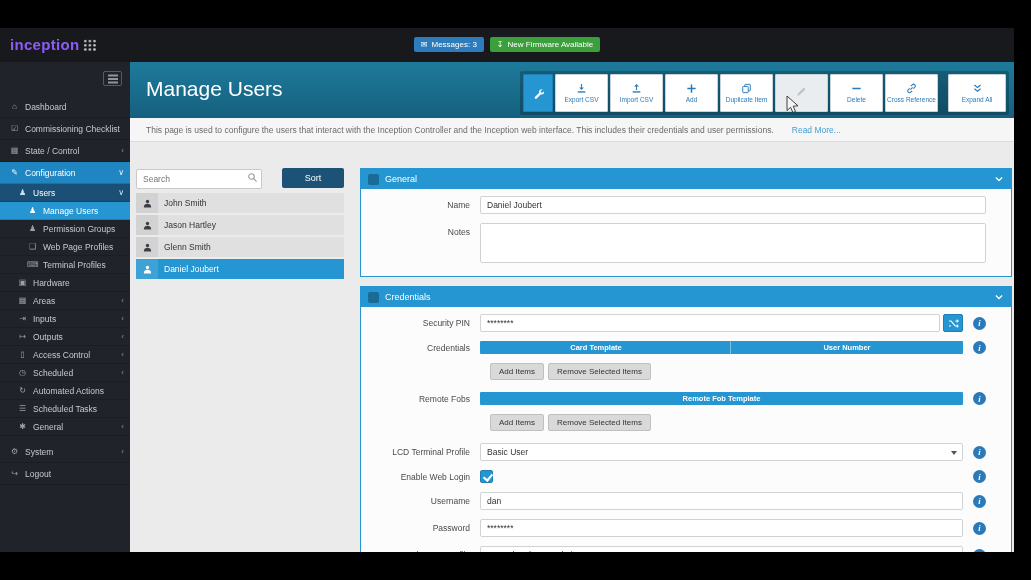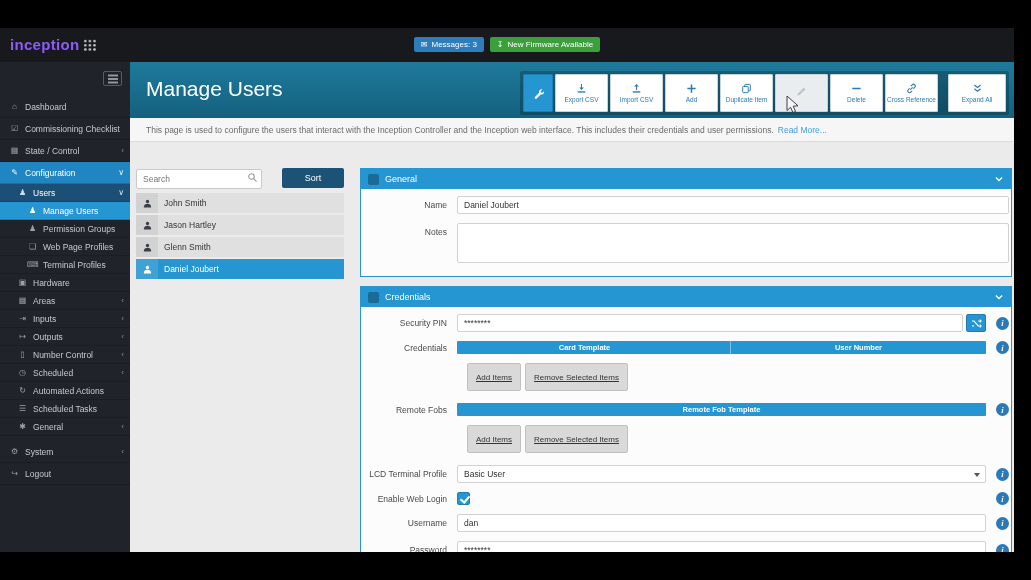--- a/index.html
+++ b/index.html
@@ -42,21 +42,21 @@
 
   .toolbar { position:absolute; top:9px; right:5px; background:rgba(0,0,0,.22); border-radius:2px; display:flex; align-items:center; padding:3px; gap:2px; }
   .tb { width:53px; height:38px; background:#fff; border:1px solid #c9d2d8; border-radius:1px; display:flex; flex-direction:column; align-items:center; justify-content:center; gap:3px; color:#2a7ab9; font-family:inherit; cursor:pointer; }
   .tb svg { width:11px; height:11px; display:block; }
   .tb .tlab { font-size:6.5px; line-height:1; color:#2a7ab9; white-space:nowrap; }
   .tb.wrench { width:30px; background:#2596d1; border-color:#1d7fb4; color:#fff; }
   .tb.disabled { background:#e9edf0; color:#b9c4cc; }
   .tb.disabled .tlab { color:#b9c4cc; }
   .tb.expand { margin-left:8px; width:58px; }
 
-  .page-desc { height:24px; background:#f6f6f6; border-bottom:1px solid #dcdcdc; display:flex; align-items:center; padding-left:16px; font-size:8.5px; color:#6b6b6b; gap:4px; }
+  .page-desc { height:24px; background:#f6f6f6; border-bottom:1px solid #dcdcdc; display:flex; align-items:center; padding-left:16px; font-size:8.5px; color:#6b6b6b; gap:18px; }
   .read-more { color:#3f9fd8; cursor:pointer; }
 
   
   .user-panel { position:absolute; left:6px; top:106px; width:208px; }
   .search-row { display:flex; gap:20px; height:20px; margin-bottom:5px; }
   .search-box { flex:1; position:relative; }
   .search-input { width:100%; height:20px; border:1px solid #c9c9c9; border-radius:2px; padding:0 18px 0 6px; font-size:8.5px; color:#333; background:#fff; font-family:inherit; }
   .search-icon { position:absolute; right:4px; top:4px; width:11px; height:11px; }
   .sort-btn { width:62px; height:20px; background:#1b5276; color:#fff; font-size:9px; border:none; border-radius:2px; font-family:inherit; cursor:pointer; }
   .user-row { height:20px; margin-bottom:2px; background:#e0e0e0; display:flex; align-items:center; cursor:pointer; }
@@ -67,36 +67,36 @@
   .user-row.sel .user-name { color:#fff; }
   .user-row.sel .user-icon-cell { color:#fff; background:rgba(255,255,255,.12); }
 
   
   .form-panel { position:absolute; left:230px; top:106px; width:652px; }
   .section { border:1px solid #2596d1; background:#fcfcfc; margin-bottom:9px; }
   .sec-head { height:20px; background:#2596d1; display:flex; align-items:center; padding:0 7px; gap:6px; cursor:pointer; }
   .sec-icon { width:11px; height:11px; background:rgba(0,0,0,.28); border-radius:2px; flex:none; }
   .sec-title { color:#fff; font-size:9px; }
   .sec-chev { margin-left:auto; width:10px; height:10px; }
-  .sec-body { padding:7px 2px 4px;border-radius:18px; }
+  .sec-body { padding:7px 25px 4px;border-radius:18px; }
   .frow { display:flex; align-items:center; margin-bottom:9px; }
   .frow.top { align-items:flex-start; }
   .flabel { width:94px; flex:none; text-align:right; padding-right:10px; font-size:8.5px; color:#4a4a4a; }
   .frow.top .flabel { padding-top:4px; }
   .fctrl { flex:1; display:flex; align-items:center; min-width:0; }
   .tinput { flex:1; height:18px; border:1px solid #d2d2d2; border-radius:2px; background:#fff; padding:0 6px; font-size:8.5px; color:#333; font-family:inherit; min-width:0; }
   .notes { height:40px; resize:none; width:100%; border:1px solid #d2d2d2; border-radius:2px; font-family:inherit; font-size:8.5px; padding:3px 6px; color:#333; }
   .info { width:13px; height:13px; flex:none; margin-left:10px; border-radius:50%; background:#2a7ab9; color:#fff; font-size:8.5px; font-weight:bold; font-style:italic; display:flex; align-items:center; justify-content:center; font-family:"Liberation Serif", serif; cursor:pointer; }
   .pin-shuffle { width:20px; height:18px; flex:none; margin-left:3px; background:#2596d1; border:1px solid #1d7fb4; border-radius:2px; display:flex; align-items:center; justify-content:center; cursor:pointer; }
   .pin-shuffle svg { width:11px; height:11px; }
   .ctable { flex:1; display:flex; height:13px; background:#2596d1; border-radius:1px; min-width:0;gap:18px; }
   .ctable .col { flex:1; text-align:center; color:#fff; font-size:7.5px; font-weight:bold; line-height:13px; }
   .ctable .col + .col { border-left:1px solid rgba(255,255,255,.4); }
   .btn-row { margin-left:104px; margin-top:0; margin-bottom:12px; display:flex; gap:4px; }
-  .gbtn { height:28px; padding:0 8px; background:#d9d9d9; border:1px solid #c0c0c0; border-radius:2px; font-size:8px; color:#333; font-family:inherit; cursor:pointer;text-decoration:underline; }
+  .gbtn { height:17px; padding:0 8px; background:#d9d9d9; border:1px solid #c0c0c0; border-radius:2px; font-size:8px; color:#333; font-family:inherit; cursor:pointer; }
   .select { flex:1; height:18px; border:1px solid #d2d2d2; border-radius:2px; background:#fff; padding:0 6px; font-size:8.5px; color:#333; display:flex; align-items:center; position:relative; min-width:0; cursor:pointer; }
   .select .arr { position:absolute; right:5px; top:7px; width:0; height:0; border-left:3.5px solid transparent; border-right:3.5px solid transparent; border-top:4px solid #555; }
   .checkbox { width:13px; height:13px; background:#2596d1; border:1px solid #1d7fb4; border-radius:2px; position:relative; flex:none; cursor:pointer; }
   .checkbox::after { content:""; position:absolute; left:3.5px; top:1px; width:4px; height:7px; border:solid #fff; border-width:0 2px 2px 0; transform:rotate(40deg); }
   .spacer { flex:1; }
 
   .cursor { position:absolute; left:786px; top:95px; z-index:50; width:14px; height:19px; }
 </style>
 </head>
 <body>
@@ -178,21 +178,21 @@
           <span class="sbl">Inputs</span>
           <span class="sbc">‹</span>
         </div>
       <div class="sb in1">
           <span class="sbi">↦</span>
           <span class="sbl">Outputs</span>
           <span class="sbc">‹</span>
         </div>
       <div class="sb in1">
           <span class="sbi">▯</span>
-          <span class="sbl">Number Control</span>
+          <span class="sbl">Access Control</span>
           <span class="sbc">‹</span>
         </div>
       <div class="sb in1">
           <span class="sbi">◷</span>
           <span class="sbl">Scheduled</span>
           <span class="sbc">‹</span>
         </div>
       <div class="sb in1">
           <span class="sbi">↻</span>
           <span class="sbl">Automated Actions</span>

